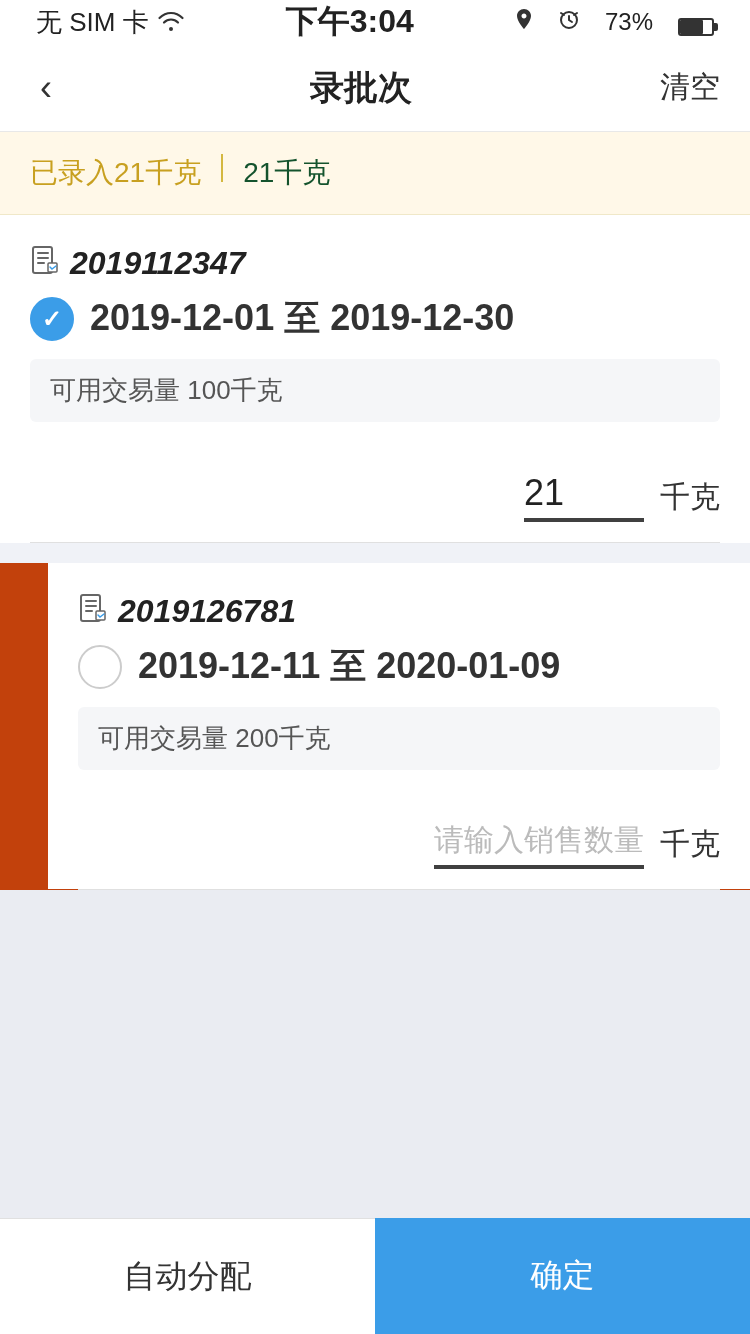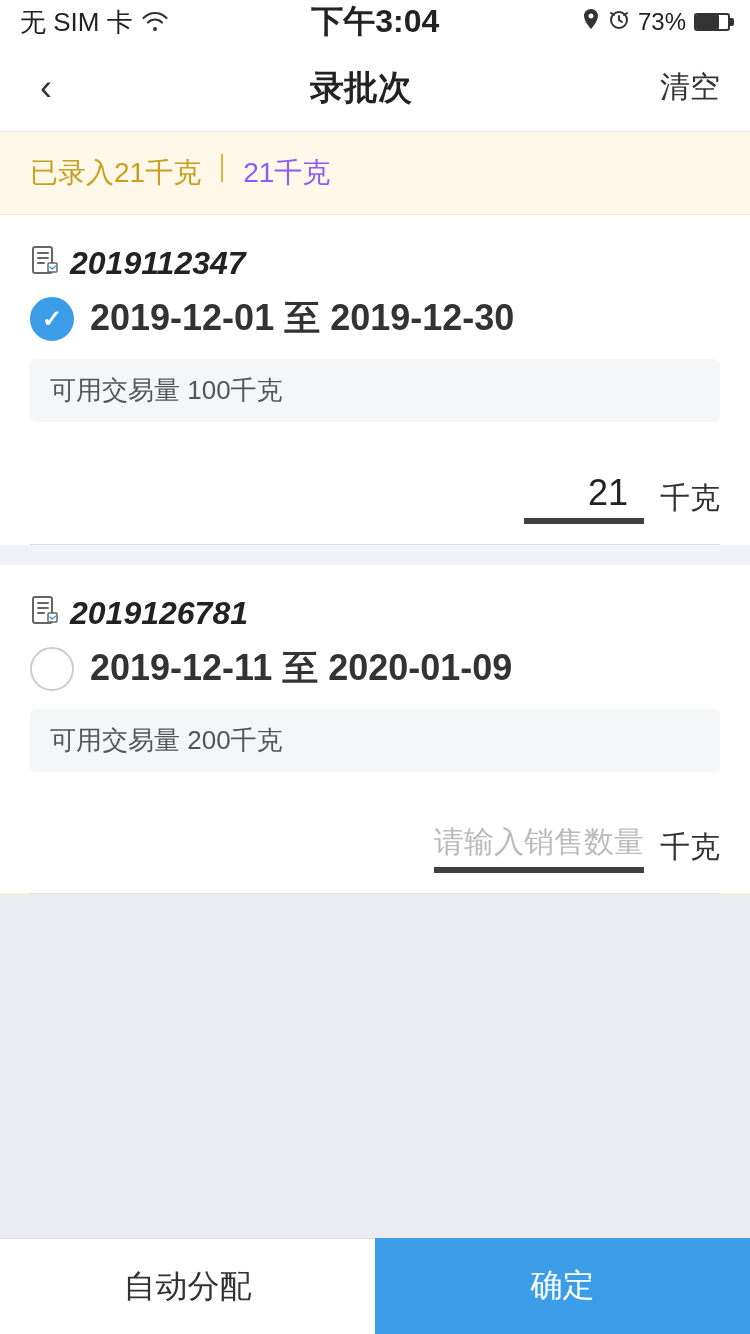--- a/index.html
+++ b/index.html
@@ -14,37 +14,37 @@
     }
 
     
     .status-bar {
       width: 750px;
       height: 44px;
       background: #fff;
       display: flex;
       align-items: center;
       justify-content: space-between;
-      padding: 0 20px;
+      padding: 0 36px;
       font-size: 26px;
       font-weight: 500;
     }
     .status-left {
       display: flex;
       align-items: center;
       gap: 8px;
     }
     .status-center {
       font-size: 32px;
       font-weight: 600;
     }
     .status-right {
       display: flex;
-      align-items: center;
-      gap: 8px;
+      align-items: flex-end;
+      gap: 25px;
       font-size: 24px;
     }
     .battery-icon {
       display: inline-block;
       width: 36px;
       height: 18px;
       border: 2px solid #333;
       border-radius: 3px;
       position: relative;
     }
@@ -107,21 +107,21 @@
       font-size: 28px;
       color: #c8a020;
     }
     .summary-divider {
       width: 2px;
       height: 28px;
       background: #d4b840;
     }
     .summary-value {
       font-size: 28px;
-      color: #8b5cf6;
+      color: #14532d;
     }
 
     
     .card {
       background: #fff;
       margin-bottom: 0;
     }
 
     
     .batch-item {
@@ -201,36 +201,36 @@
       font-size: 36px;
       font-weight: 500;
       color: #222;
       margin-right: 16px;
     }
     .qty-unit {
       font-size: 30px;
       color: #333;
     }
     .qty-underline {
-      border-bottom: 6px solid #404040;
+      border-bottom: 4px solid #404040;
       min-width: 120px;
-      text-align: right;
       padding-bottom: 4px;
     }
 
     .section-divider {
       height: 1px;
       background: #e0e0e0;
       margin: 0 30px;
     }
 
     
     .batch-section-2 {
-      background: #fef9c3;
+      background: #c2410c;
       margin-top: 20px;
+      padding-left: 48px;
     }
 
     
     .qty-placeholder {
       font-size: 30px;
       color: #bbb;
     }
 
     
     .bottom-spacer {
@@ -238,21 +238,21 @@
       flex: 1;
       min-height: 400px;
     }
 
     
     .bottom-actions {
       position: fixed;
       bottom: 0;
       left: 0;
       width: 750px;
-      height: 96px;
+      height: 116px;
       display: flex;
     }
     .btn-auto {
       flex: 1;
       background: #fff;
       border: none;
       border-top: 1px solid #e0e0e0;
       font-size: 32px;
       color: #333;
       cursor: pointer;

